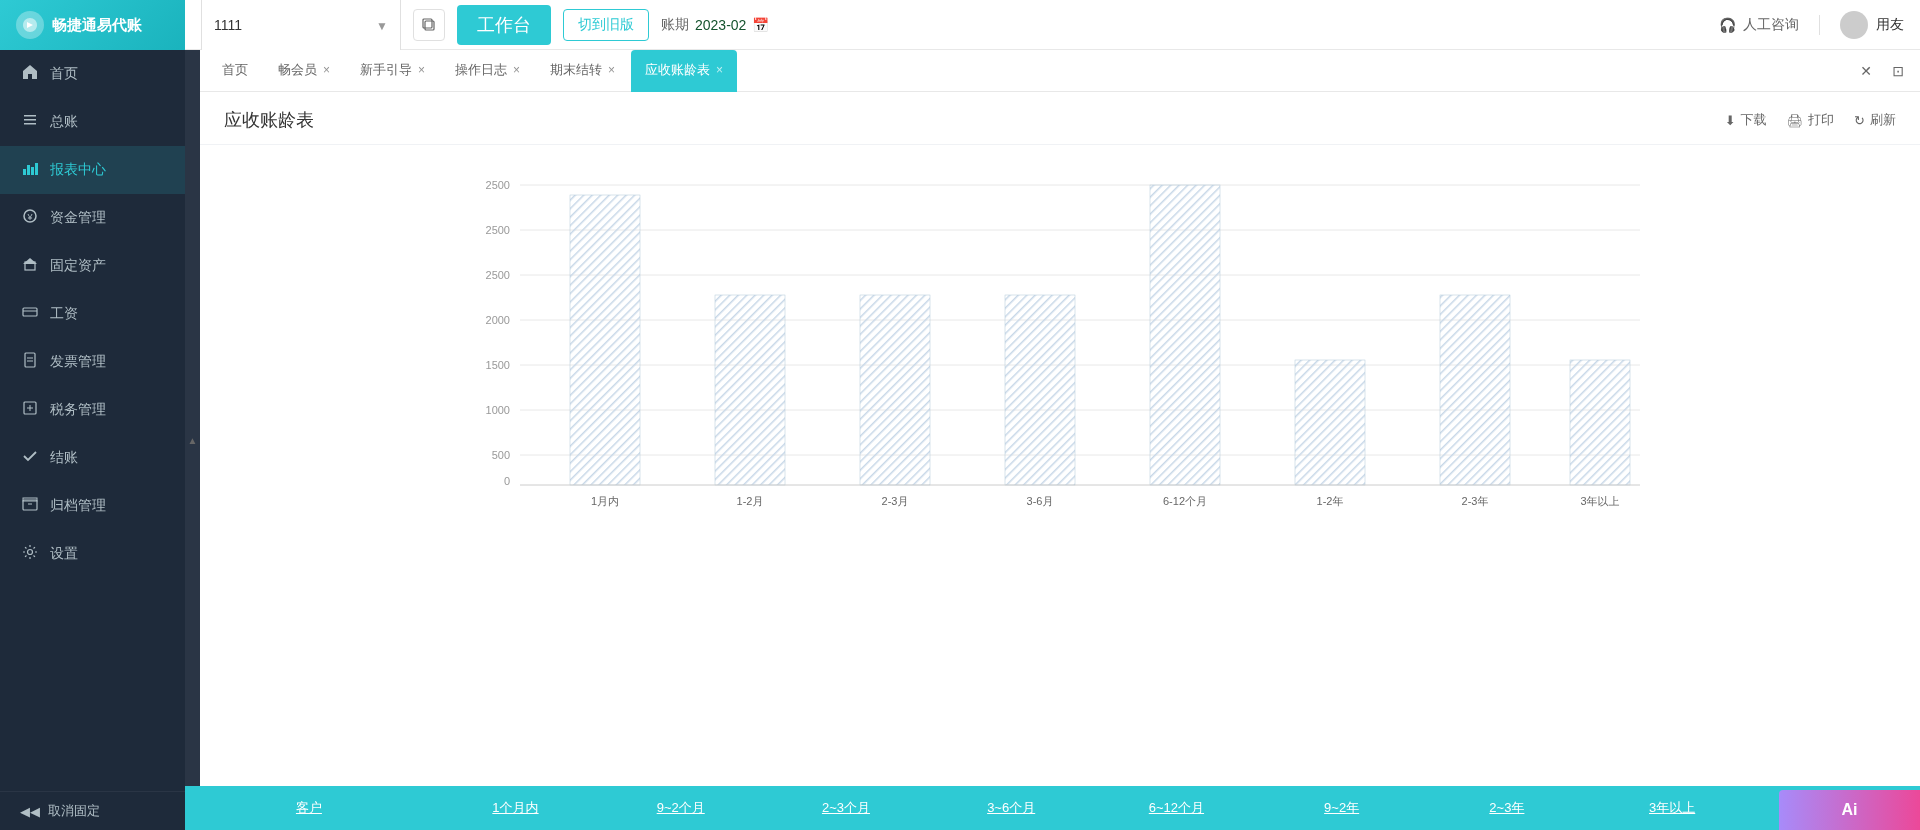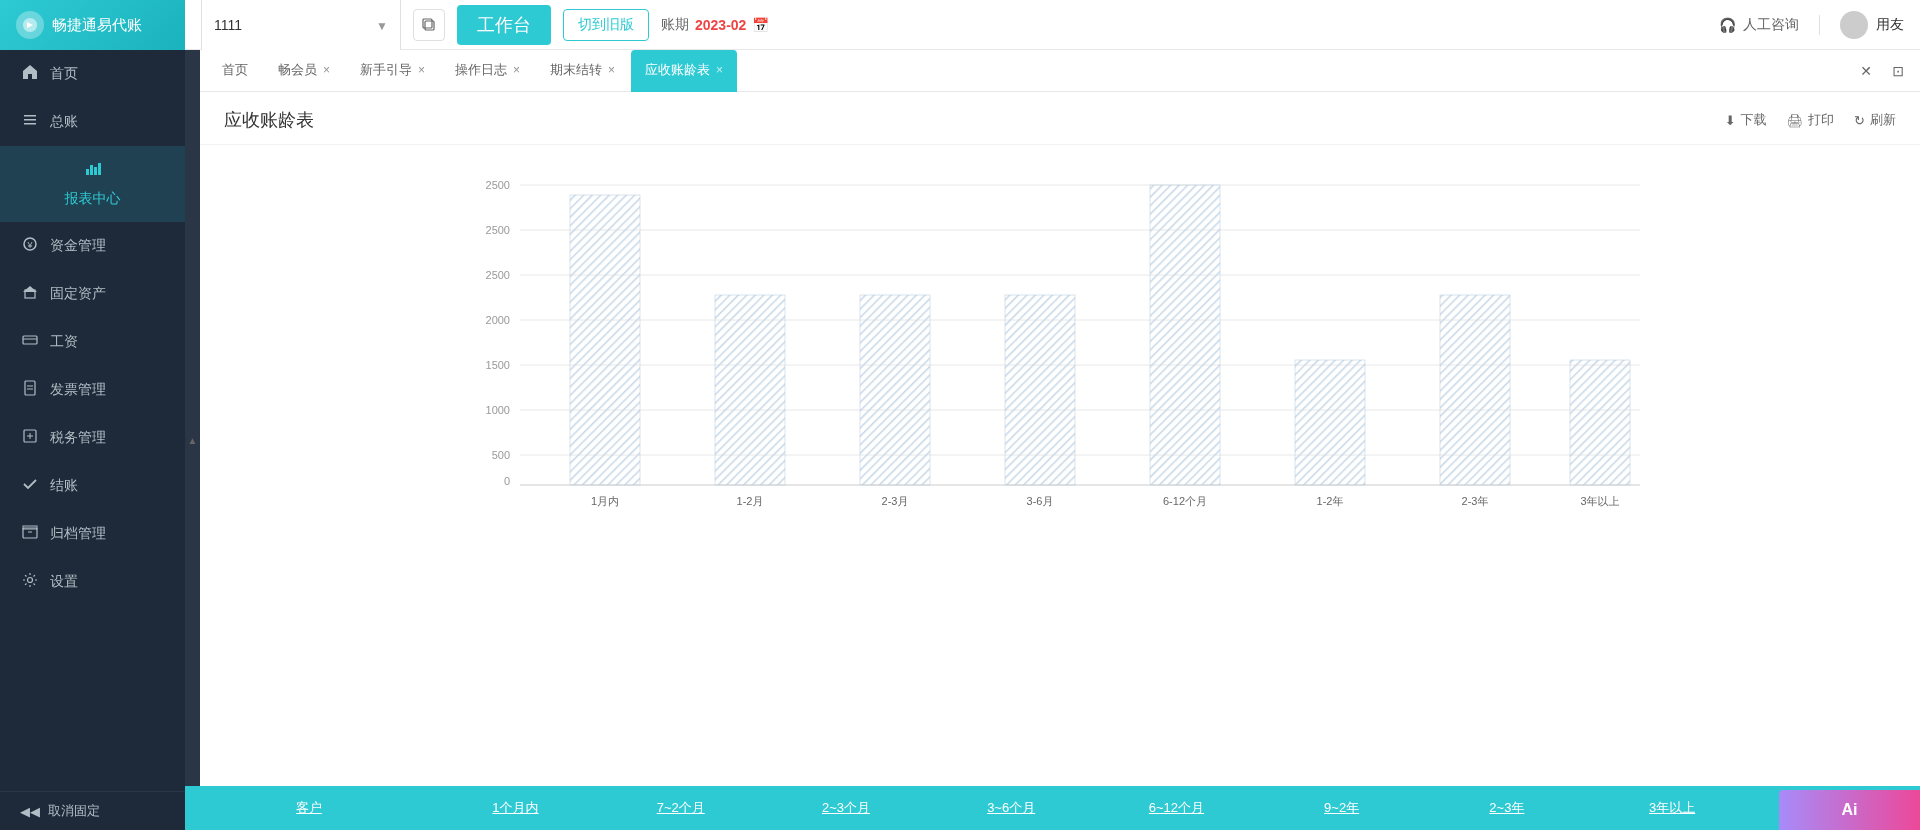--- a/index.html
+++ b/index.html
@@ -22,21 +22,21 @@
       display: flex;
       align-items: center;
       justify-content: center;
       color: white;
       font-size: 12px;
       font-weight: bold;
     }
     .logo-text {
       color: white;
       font-size: 15px;
-      font-weight: normal;
+      font-weight: bold;
     }
     .company-selector {
       display: flex;
       align-items: flex-end;
       gap: 8px;
       padding: 23px 12px;
       border: 1px solid #e0e0e0;
       border-radius: 4px;
       cursor: pointer;
       min-width: 200px;
@@ -76,21 +76,21 @@
       color: #2ecad4;
     }
     .period-info {
       display: flex;
       align-items: center;
       gap: 6px;
       font-size: 14px;
       color: #333;
     }
     .period-label { color: #666; }
-    .period-value { color: #ef4444; font-weight: 700; }
+    .period-value { color: #14532d; font-weight: 400; }
     .calendar-icon { color: #666; }
     .header-right {
       margin-left: auto;
       display: flex;
       align-items: center;
       gap: 20px;
     }
     .consult-btn {
       display: flex;
       align-items: center;
@@ -140,21 +140,20 @@
       gap: 10px;
       padding: 14px 20px;
       color: #b0bec5;
       cursor: pointer;
       font-size: 14px;
       transition: background 0.2s;
     }
     .sidebar-item.active {
       background: rgba(46, 202, 212, 0.15);
       color: #2ecad4;
-      flex-direction: column;
     }
     .sidebar-icon { font-size: 16px; width: 20px; text-align: center; }
     .sidebar-scroll-btn {
       width: 16px;
       background: #2a3545;
       display: flex;
       align-items: center;
       justify-content: center;
       cursor: pointer;
       color: #666;
@@ -583,21 +582,21 @@
           </svg>
         </div>
       </div>
     </div>
   </div>
 </div>
 
 <div class="table-header" id="table-header-row">
     <div class="table-header-cell" style="flex: 1.5 1 0%;">客户</div>
     <div class="table-header-cell">1个月内</div>
-    <div class="table-header-cell">7~2个月</div>
+    <div class="table-header-cell">9~2个月</div>
     <div class="table-header-cell">2~3个月</div>
     <div class="table-header-cell">3~6个月</div>
     <div class="table-header-cell">6~12个月</div>
     <div class="table-header-cell">9~2年</div>
     <div class="table-header-cell">2~3年</div>
     <div class="table-header-cell">3年以上</div>
     <div class="table-header-cell">合计</div>
   </div>
 
 <div class="ai-badge">

